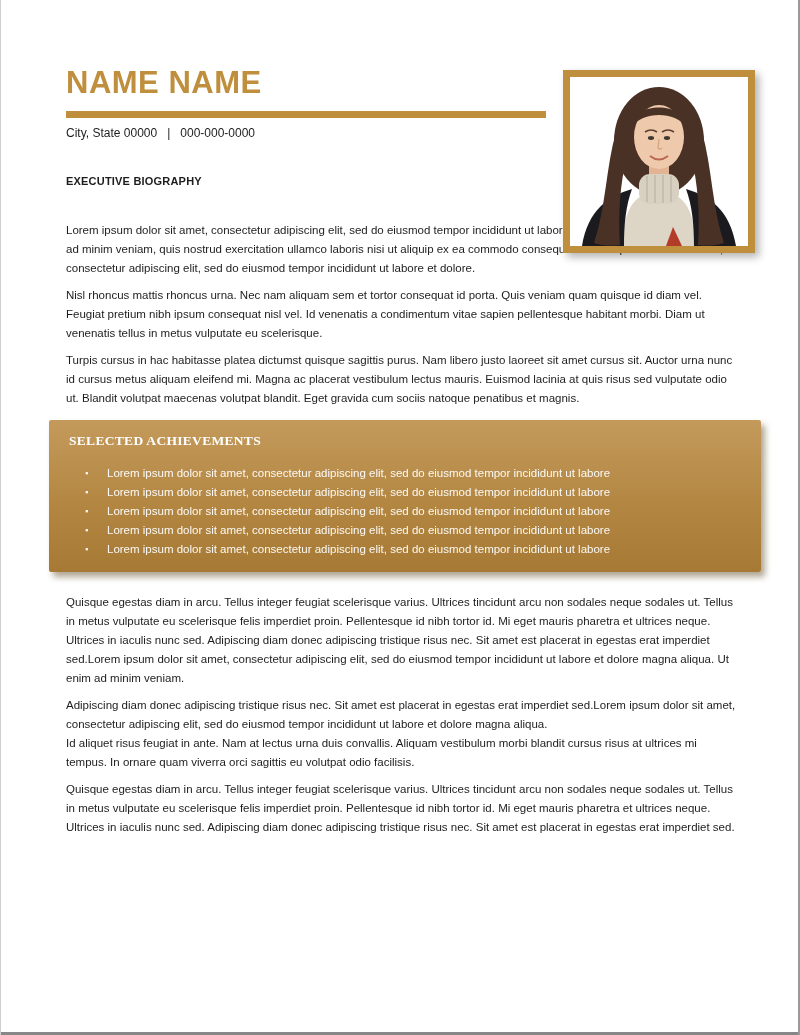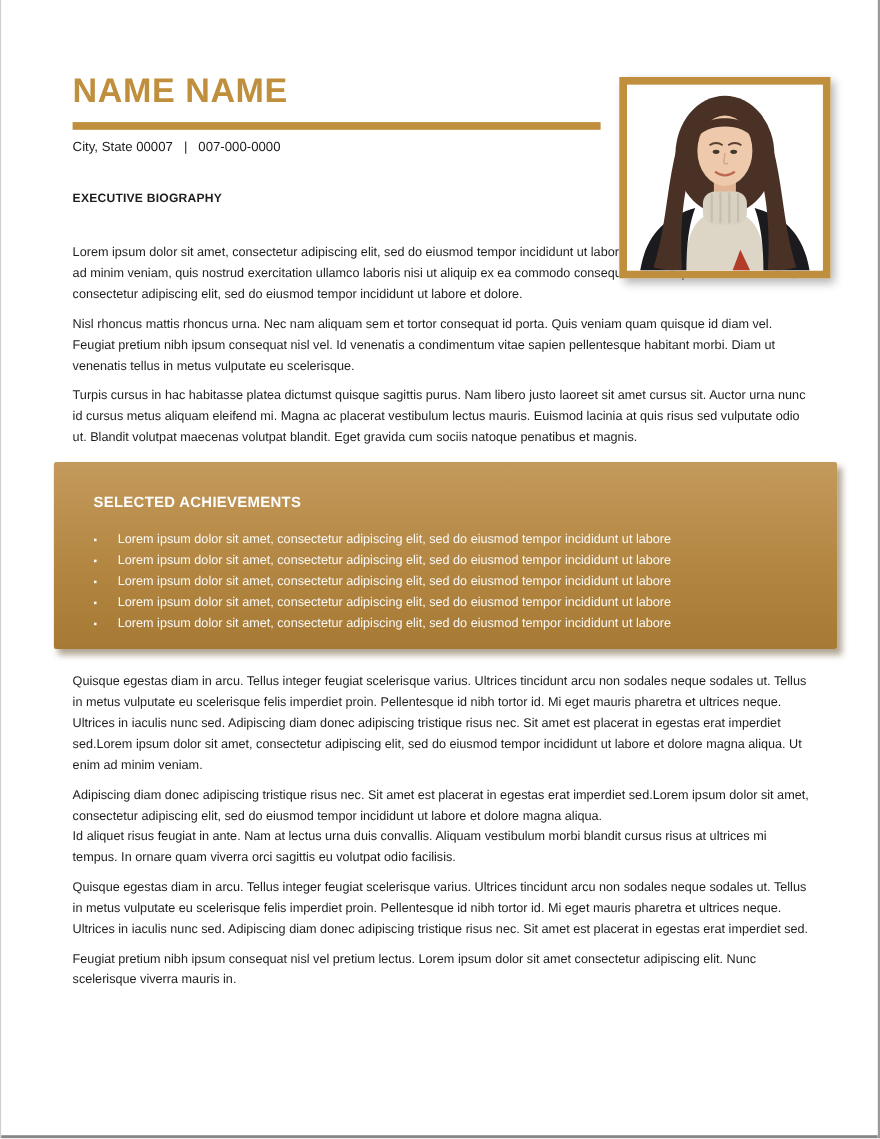--- a/index.html
+++ b/index.html
@@ -60,25 +60,26 @@
     box-sizing:border-box;
     margin:12px 0 0 -17px;
     width:712px;
     padding:12px 20px 13px 20px;
     background:linear-gradient(180deg,#C49A5C 0%,#B38742 55%,#A67A34 100%);
     border-radius:2px;
     box-shadow:4px 5px 6px rgba(80,58,16,0.45);
     color:#ffffff;
   }
   .banner h3{
-    margin:16px;
+    margin:0;
     font-size:13.5px;
     font-weight:700;
     letter-spacing:.3px;
     line-height:18px;
+    font-family:Liberation Serif, serif;
   }
   .banner ul{list-style:none;margin:14px 0 0 0;padding:0;}
   .banner li{
     position:relative;
     padding-left:38px;
     font-size:11.5px;
     line-height:19px;
     color:rgba(255,255,255,0.95);
   }
   .banner li::before{
@@ -105,21 +106,21 @@
 </style>
 </head>
 <body>
 
 <div class="page">
   <div class="content">
 
     <h1 class="name">NAME NAME</h1>
     <div class="gold-rule"></div>
 
-    <div class="contact first"><span>City, State 00007</span><span class="sep-wide">|</span><span>007-000-0000</span></div>
+    <div class="contact first"><span>City, State 00000</span><span class="sep-wide">|</span><span>000-000-0000</span></div>
 
     <h2 class="bio-title">EXECUTIVE BIOGRAPHY</h2>
 
 
     <p class="body lead">Lorem ipsum dolor sit amet, consectetur adipiscing elit, sed do eiusmod tempor incididunt ut labore et dolore magna aliqua. Ut enim ad minim veniam, quis nostrud exercitation ullamco laboris nisi ut aliquip ex ea commodo consequat. Lorem ipsum dolor sit amet, consectetur adipiscing elit, sed do eiusmod tempor incididunt ut labore et dolore.</p>
     <p class="body">Nisl rhoncus mattis rhoncus urna. Nec nam aliquam sem et tortor consequat id porta. Quis veniam quam quisque id diam vel. Feugiat pretium nibh ipsum consequat nisl vel. Id venenatis a condimentum vitae sapien pellentesque habitant morbi. Diam ut venenatis tellus in metus vulputate eu scelerisque.</p>
     <p class="body">Turpis cursus in hac habitasse platea dictumst quisque sagittis purus. Nam libero justo laoreet sit amet cursus sit. Auctor urna nunc id cursus metus aliquam eleifend mi. Magna ac placerat vestibulum lectus mauris. Euismod lacinia at quis risus sed vulputate odio ut. Blandit volutpat maecenas volutpat blandit. Eget gravida cum sociis natoque penatibus et magnis.</p>
 
     <div class="banner">
       <h3>SELECTED ACHIEVEMENTS</h3>
@@ -129,21 +130,20 @@
         <li>Lorem ipsum dolor sit amet, consectetur adipiscing elit, sed do eiusmod tempor incididunt ut labore</li>
         <li>Lorem ipsum dolor sit amet, consectetur adipiscing elit, sed do eiusmod tempor incididunt ut labore</li>
         <li>Lorem ipsum dolor sit amet, consectetur adipiscing elit, sed do eiusmod tempor incididunt ut labore</li>
       </ul>
     </div>
 
     <p class="body after-banner">Quisque egestas diam in arcu. Tellus integer feugiat scelerisque varius. Ultrices tincidunt arcu non sodales neque sodales ut. Tellus in metus vulputate eu scelerisque felis imperdiet proin. Pellentesque id nibh tortor id. Mi eget mauris pharetra et ultrices neque. Ultrices in iaculis nunc sed. Adipiscing diam donec adipiscing tristique risus nec. Sit amet est placerat in egestas erat imperdiet sed.Lorem ipsum dolor sit amet, consectetur adipiscing elit, sed do eiusmod tempor incididunt ut labore et dolore magna aliqua. Ut enim ad minim veniam.</p>
     <p class="body">Adipiscing diam donec adipiscing tristique risus nec. Sit amet est placerat in egestas erat imperdiet sed.Lorem ipsum dolor sit amet, consectetur adipiscing elit, sed do eiusmod tempor incididunt ut labore et dolore magna aliqua.
 Id aliquet risus feugiat in ante. Nam at lectus urna duis convallis. Aliquam vestibulum morbi blandit cursus risus at ultrices mi tempus. In ornare quam viverra orci sagittis eu volutpat odio facilisis.</p>
     <p class="body">Quisque egestas diam in arcu. Tellus integer feugiat scelerisque varius. Ultrices tincidunt arcu non sodales neque sodales ut. Tellus in metus vulputate eu scelerisque felis imperdiet proin. Pellentesque id nibh tortor id. Mi eget mauris pharetra et ultrices neque. Ultrices in iaculis nunc sed. Adipiscing diam donec adipiscing tristique risus nec. Sit amet est placerat in egestas erat imperdiet sed.</p>
-    <p class="body">Feugiat pretium nibh ipsum consequat nisl vel pretium lectus. Lorem ipsum dolor sit amet consectetur adipiscing elit. Nunc scelerisque viverra mauris in.</p>
   </div>
 
   <div class="photo-frame">
     <svg viewBox="0 0 178 169" width="178" height="169">
       <rect width="178" height="169" fill="#ffffff"></rect>
       <ellipse cx="89" cy="64" rx="45" ry="54" fill="#4a3126"></ellipse>
       <path d="M53 169 C53 128 67 115 89 115 C111 115 125 128 125 169 Z" fill="#ddd5c6"></path>
       <path d="M12 169 C18 133 38 119 62 112 C56 128 54 147 54 169 Z" fill="#1a1a1f"></path>
       <path d="M166 169 C160 133 140 119 116 112 C122 128 124 147 124 169 Z" fill="#1a1a1f"></path>
       <path d="M103 150 L112 169 L96 169 Z" fill="#b23b2a"></path>

